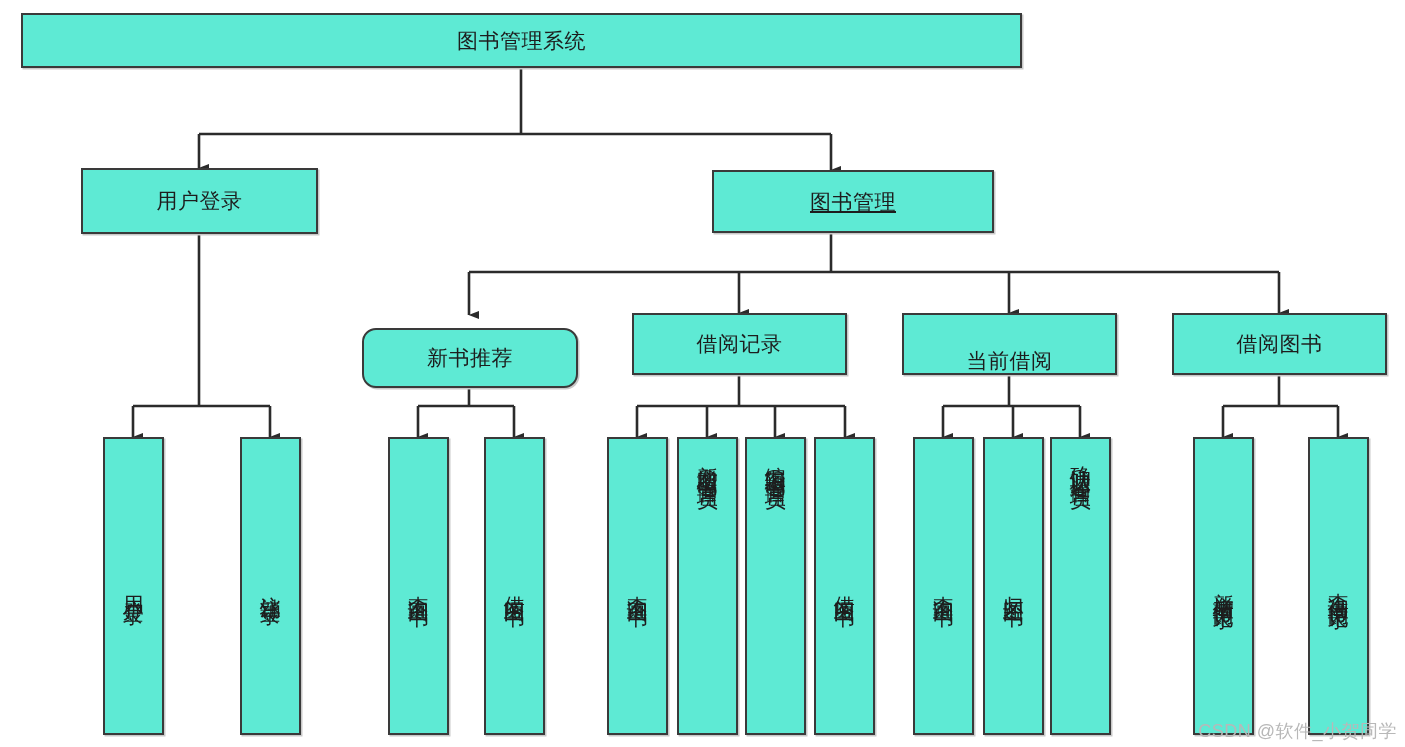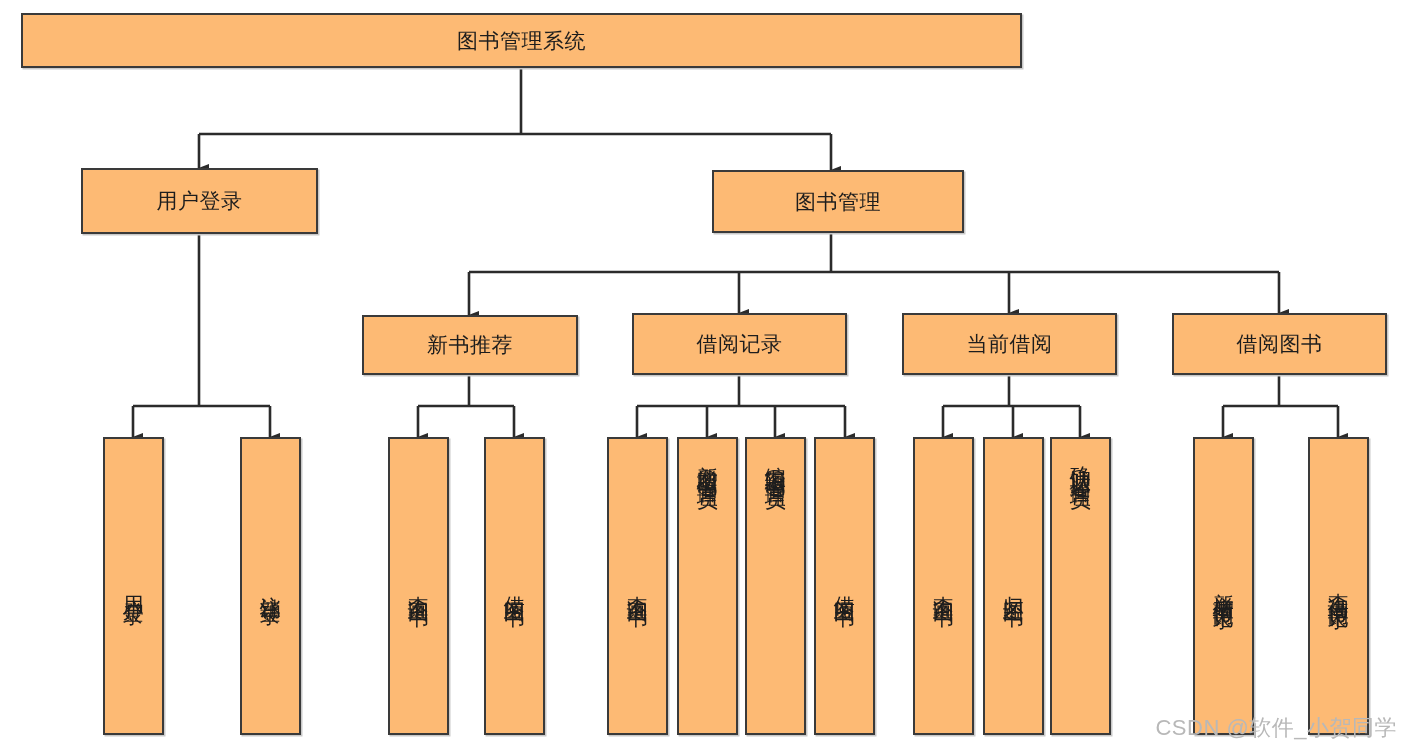--- a/index.html
+++ b/index.html
@@ -5,21 +5,21 @@
   html,body{margin:0;padding:0;background:#ffffff;}
   body{
     font-family:"Liberation Sans","DejaVu Sans",sans-serif;
     width:1405px;height:747px;position:relative;overflow:hidden;
   }
   #stage{position:absolute;left:0;top:0;width:1405px;height:747px;}
   svg.edges{position:absolute;left:0;top:0;width:1405px;height:747px;pointer-events:none;}
   .node{
     position:absolute;
     box-sizing:border-box;
-    background:#fdba74;
+    background:#5eead4;
     border:2.5px solid #3a3a3a;
     box-shadow:1.5px 1.5px 0 0 #c9c9c9;
     display:flex;align-items:center;justify-content:center;
     color:#1d1d1d;
   }
   .node .lbl{
     display:block;
     white-space:nowrap;
     line-height:1.12;
   }
@@ -28,21 +28,21 @@
   .node.vert .lbl{
     writing-mode:vertical-rl;
     text-orientation:upright;
     font-size:21px;
     letter-spacing:3.5px;
   }
   .node.vert.mid{align-items:center;padding-top:0;}
   .watermark{
     position:absolute;
     right:8px;bottom:4px;
-    font-size:22px;
+    font-size:18px;
     color:#b8b8b8;
     letter-spacing:.5px;
     white-space:nowrap;
   }
 </style>
 </head>
 <body>
 
 <div id="stage">
 
@@ -96,31 +96,31 @@
     </g>
   </svg>
 
   <div class="node horiz" style="left:21px;top:13px;width:1001px;height:55px;">
     <span class="lbl">图书管理系统</span>
   </div>
 
   <div class="node horiz" style="left:81px;top:168px;width:237px;height:66px;">
     <span class="lbl">用户登录</span>
   </div>
-  <div class="node horiz" style="left:712px;top:170px;width:252px;height:63px;">
+  <div class="node horiz" style="left:712px;top:170px;width:282px;height:63px;text-decoration:underline;">
     <span class="lbl">图书管理</span>
   </div>
 
-  <div class="node horiz" style="left:362px;top:315px;width:216px;height:60px;">
+  <div class="node horiz" style="left:362px;top:328px;width:216px;height:60px;border-radius:14px;">
     <span class="lbl">新书推荐</span>
   </div>
   <div class="node horiz" style="left:632px;top:313px;width:215px;height:62px;">
     <span class="lbl">借阅记录</span>
   </div>
-  <div class="node horiz" style="left:902px;top:313px;width:215px;height:62px;">
+  <div class="node horiz" style="left:902px;top:313px;width:215px;height:62px;align-items:flex-end;">
     <span class="lbl">当前借阅</span>
   </div>
   <div class="node horiz" style="left:1172px;top:313px;width:215px;height:62px;">
     <span class="lbl">借阅图书</span>
   </div>
 
   <div class="node vert mid" style="left:103px;top:437px;width:61px;height:298px;">
     <span class="lbl">用户登录</span>
   </div>
   <div class="node vert mid" style="left:240px;top:437px;width:61px;height:298px;">

